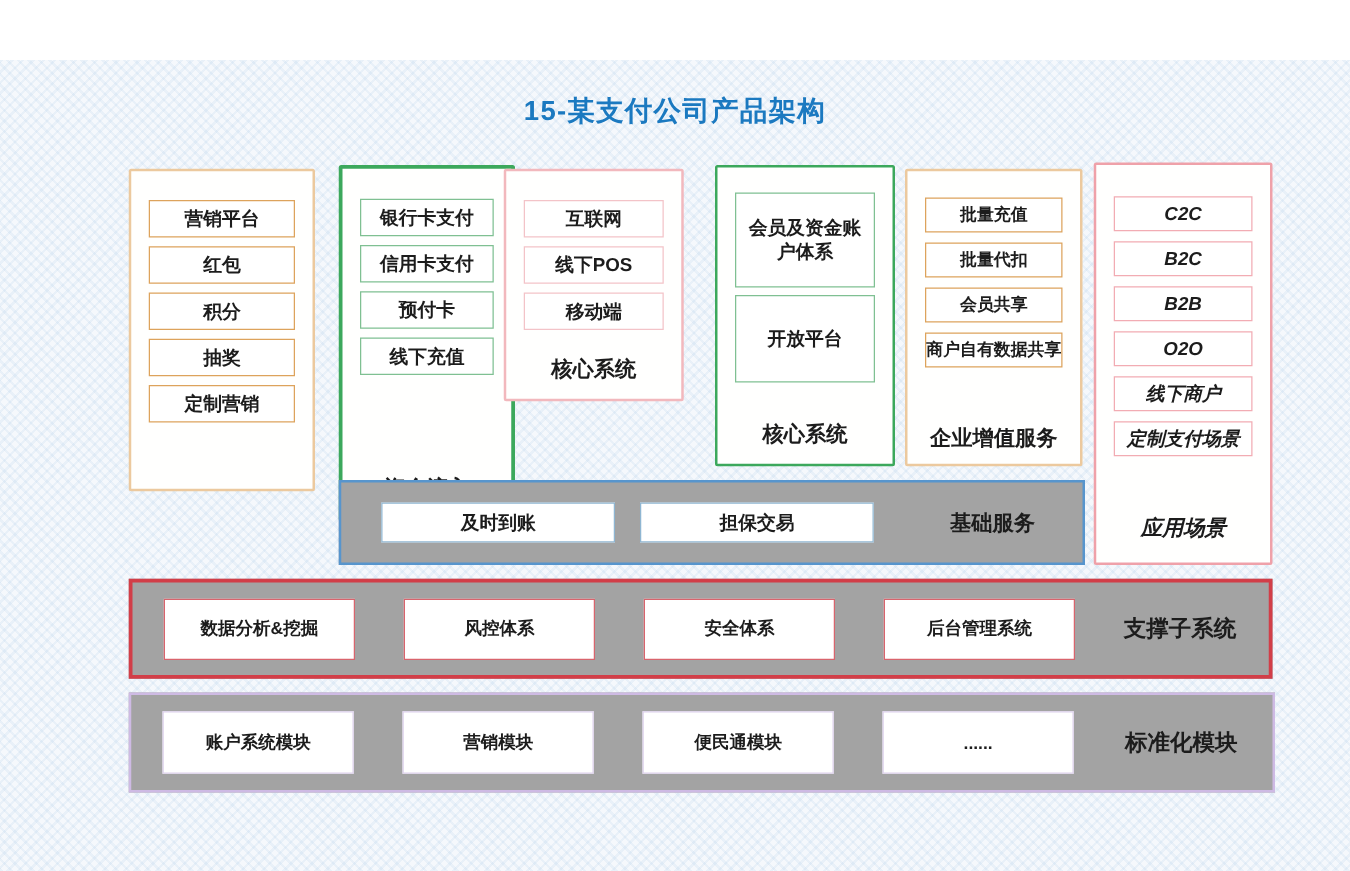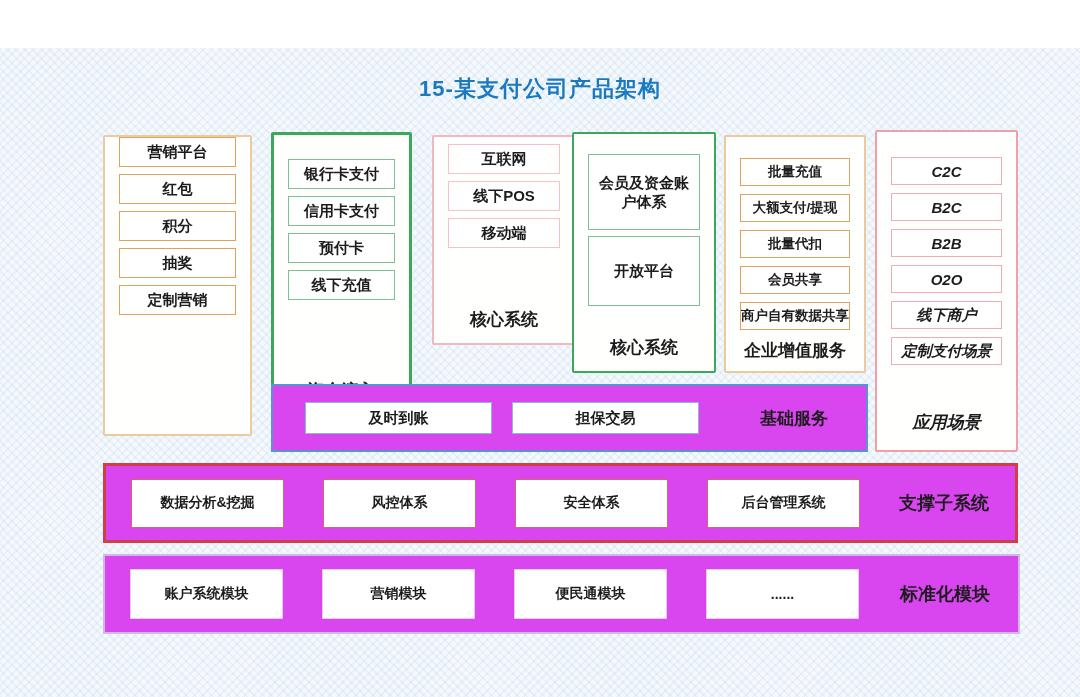--- a/index.html
+++ b/index.html
@@ -28,42 +28,42 @@
   .col .box{
     margin:0 14px 7px 14px;background:#ffffff;box-sizing:border-box;
     display:flex;align-items:center;justify-content:center;
     font-weight:bold;font-size:15px;height:30px;text-align:center;
   }
   .col-label{
     position:absolute;left:0;right:0;text-align:center;
     font-weight:bold;font-size:17px;
   }
   
-  .c0{left:103px;top:135px;width:149px;height:301px;border:2px solid var(--orange_border,#ecc99e);}
+  .c0{left:103px;top:135px;width:149px;height:258px;border:2px solid var(--orange_border,#ecc99e);padding-top:23px;}
   .c1{left:271px;top:132px;width:141px;height:285px;border:3px solid var(--green_border,#3ca85c);padding-top:24px;}
-  .c2{left:432px;top:135px;width:144px;height:210px;border:2px solid var(--pink_border,#f2b8bd);padding-top:7px;}
+  .c2{left:403px;top:135px;width:144px;height:186px;border:2px solid var(--pink_border,#f2b8bd);padding-top:23px;}
   .c3{left:572px;top:132px;width:144px;height:241px;border:2.5px solid var(--green_border,#3ca85c);padding-top:20px;}
   .c4{left:724px;top:135px;width:142px;height:238px;border:2px solid var(--orange_border,#ecc99e);padding-top:21px;}
   .c5{left:875px;top:130px;width:143px;height:322px;border:2.5px solid var(--pink_bold_border,#efa1a9);padding-top:25px;font-style:italic;}
   
   .c0 .box,.c4 .box{border:1.5px solid var(--orange_inner,#dda35c);}
   .c1 .box{border:1.5px solid var(--green_inner,#7fc092);}
   .c3 .box{border:1.5px solid var(--green_inner,#7fc092);}
   .c2 .box{border:1.5px solid var(--pink_inner,#f3c3c8);}
   .c5 .box{border:1.5px solid var(--pink_bold_inner,#f2acb3);}
   .c4 .box{height:28px;margin-bottom:8px;font-size:13.5px;}
   .c5 .box{height:28px;margin-bottom:8px;}
   .c3 .box:nth-child(1){height:76px;margin-bottom:6px;line-height:1.3;padding:0 4px;}
   .c3 .box:nth-child(2){height:70px;}
   .c0 .col-label,.c5 .col-label{bottom:16px;}
   .c1 .col-label,.c2 .col-label,.c3 .col-label{bottom:12px;}
   .c4 .col-label{bottom:9px;}
   
   .bar{
-    position:absolute;background:#d946ef;box-sizing:border-box;
+    position:absolute;background:#a3a3a3;box-sizing:border-box;
     display:flex;align-items:center;
   }
   .bar .bar-box{
     background:#ffffff;box-sizing:border-box;flex:none;
     display:flex;align-items:center;justify-content:center;
     font-weight:bold;font-size:14px;text-align:center;
   }
   .bar .bar-label{
     margin-left:auto;font-weight:bold;white-space:nowrap;
   }
@@ -104,21 +104,20 @@
     <div class="box">移动端</div>
     <div class="col-label">核心系统</div>
   </div>
 <div class="col c3">
     <div class="box">会员及资金账户体系</div>
     <div class="box">开放平台</div>
     <div class="col-label">核心系统</div>
   </div>
 <div class="col c4">
     <div class="box">批量充值</div>
-    <div class="box">大额支付/提现</div>
     <div class="box">批量代扣</div>
     <div class="box">会员共享</div>
     <div class="box">商户自有数据共享</div>
     <div class="col-label">企业增值服务</div>
   </div>
 <div class="col c5">
     <div class="box">C2C</div>
     <div class="box">B2C</div>
     <div class="box">B2B</div>
     <div class="box">O2O</div>

